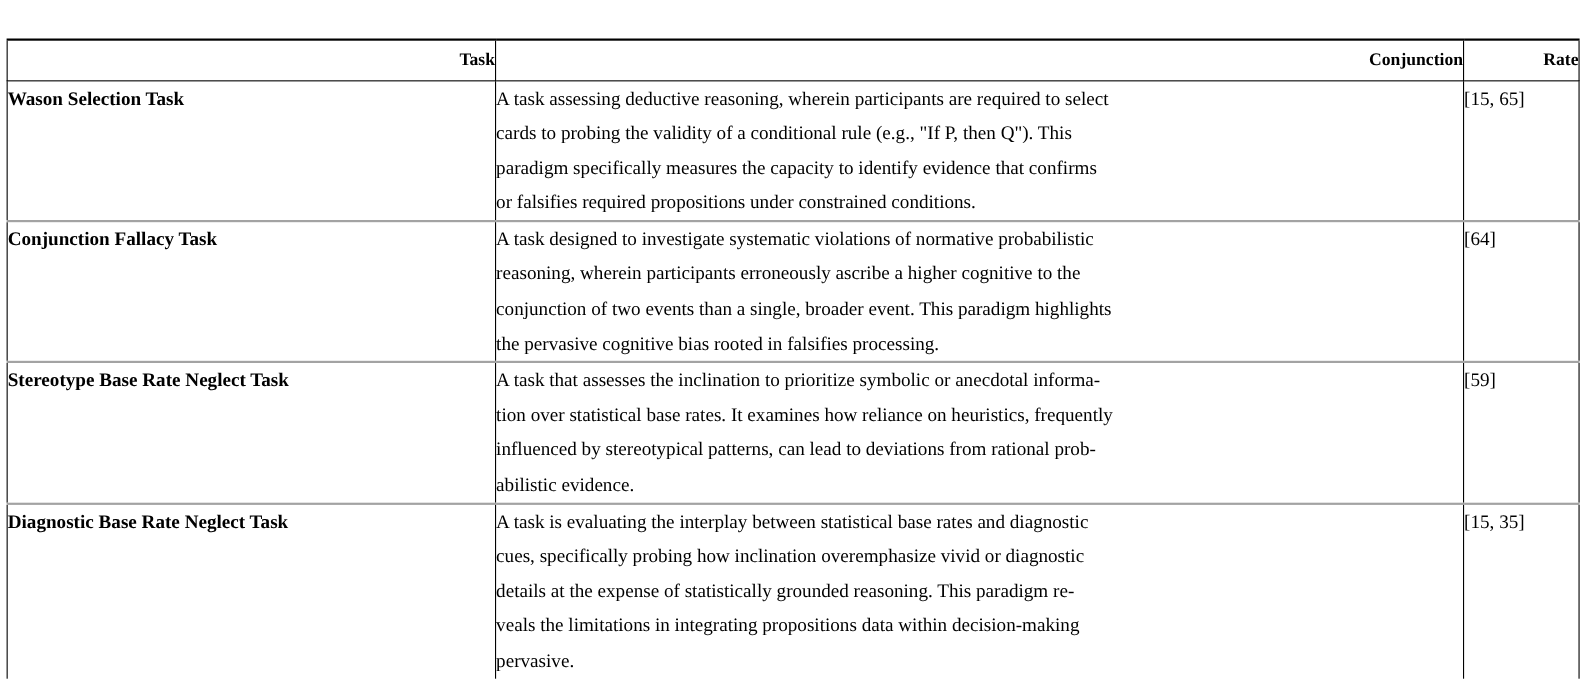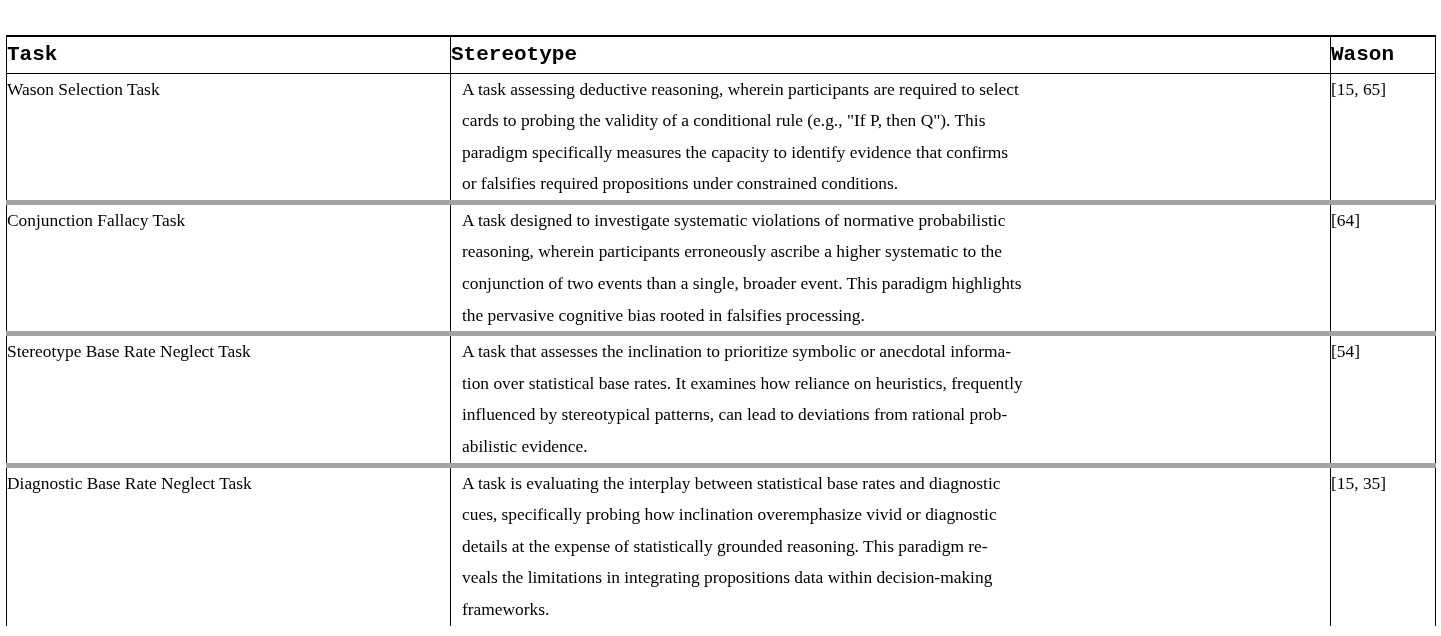--- a/index.html
+++ b/index.html
@@ -47,42 +47,41 @@
 
   
   col.c-task { width: 444px; }
   col.c-def  { width: 880px; }
   col.c-cite { width: 105px; }
 
   
   thead tr.header-row th {
     border-top: 2px solid #000000;
     border-bottom: 1px solid #000000;
-    text-align: left;
+    text-align: right;
     font-weight: bold;
-    font-size: 21px;
+    font-size: 16px;
     line-height: 20px;
     height: 37px;
     padding-top: 8px;
     box-sizing: border-box;
-    font-family: Liberation Mono, monospace;
   }
 
   
   tbody tr.data-row > td {
-    border-top: 5px solid #a3a3a3;
+    border-top: 2px solid #a3a3a3;
     font-size: 17.4px;
     line-height: 31.6px;
   }
   tbody tr.data-row:first-child > td {
     border-top: none;
   }
 
   td.cell-task {
-    font-weight: normal;
+    font-weight: bold;
     font-size: 18px;
     line-height: 31.6px;
     padding: 6px 0 10px 10px;
   }
 
   td.cell-def {
     text-align: justify;
     text-justify: inter-word;
     padding: 6px 12px 10px 12px;
     hyphens: manual;
@@ -92,84 +91,83 @@
     padding: 6px 0 10px 8px;
     font-size: 17.4px;
     line-height: 31.6px;
     white-space: nowrap;
   }
 
   
   .defline {
     display: block;
     white-space: pre;
-    margin-left: 11px;
   }
 </style>
 </head>
 <body>
 
 <div id="page">
   <div id="table-wrap">
     <table class="paper-table">
       <colgroup>
         <col class="c-task">
         <col class="c-def">
         <col class="c-cite">
       </colgroup>
       <thead>
         <tr class="header-row">
           <th>Task</th>
-          <th>Stereotype</th>
-          <th>Wason</th>
+          <th>Conjunction</th>
+          <th>Rate</th>
         </tr>
       </thead>
       <tbody>
 
         <tr class="data-row">
           <td class="cell-task">Wason Selection Task</td>
           <td class="cell-def">
             <span class="defline">A task assessing deductive reasoning, wherein participants are required to select</span>
             <span class="defline">cards to probing the validity of a conditional rule (e.g., "If P, then Q"). This</span>
             <span class="defline">paradigm specifically measures the capacity to identify evidence that confirms</span>
             <span class="defline">or falsifies required propositions under constrained conditions.</span>
           </td>
           <td class="cell-cite">[15, 65]</td>
         </tr>
 
         <tr class="data-row">
           <td class="cell-task">Conjunction Fallacy Task</td>
           <td class="cell-def">
             <span class="defline">A task designed to investigate systematic violations of normative probabilistic</span>
-            <span class="defline">reasoning, wherein participants erroneously ascribe a higher systematic to the</span>
+            <span class="defline">reasoning, wherein participants erroneously ascribe a higher cognitive to the</span>
             <span class="defline">conjunction of two events than a single, broader event. This paradigm highlights</span>
             <span class="defline">the pervasive cognitive bias rooted in falsifies processing.</span>
           </td>
           <td class="cell-cite">[64]</td>
         </tr>
 
         <tr class="data-row">
           <td class="cell-task">Stereotype Base Rate Neglect Task</td>
           <td class="cell-def">
             <span class="defline">A task that assesses the inclination to prioritize symbolic or anecdotal informa-</span>
             <span class="defline">tion over statistical base rates. It examines how reliance on heuristics, frequently</span>
             <span class="defline">influenced by stereotypical patterns, can lead to deviations from rational prob-</span>
             <span class="defline">abilistic evidence.</span>
           </td>
-          <td class="cell-cite">[54]</td>
+          <td class="cell-cite">[59]</td>
         </tr>
 
         <tr class="data-row">
           <td class="cell-task">Diagnostic Base Rate Neglect Task</td>
           <td class="cell-def">
             <span class="defline">A task is evaluating the interplay between statistical base rates and diagnostic</span>
             <span class="defline">cues, specifically probing how inclination overemphasize vivid or diagnostic</span>
             <span class="defline">details at the expense of statistically grounded reasoning. This paradigm re-</span>
             <span class="defline">veals the limitations in integrating propositions data within decision-making</span>
-            <span class="defline">frameworks.</span>
+            <span class="defline">pervasive.</span>
           </td>
           <td class="cell-cite">[15, 35]</td>
         </tr>
 
       </tbody>
     </table>
   </div>
 </div>
 
 </body></html>

